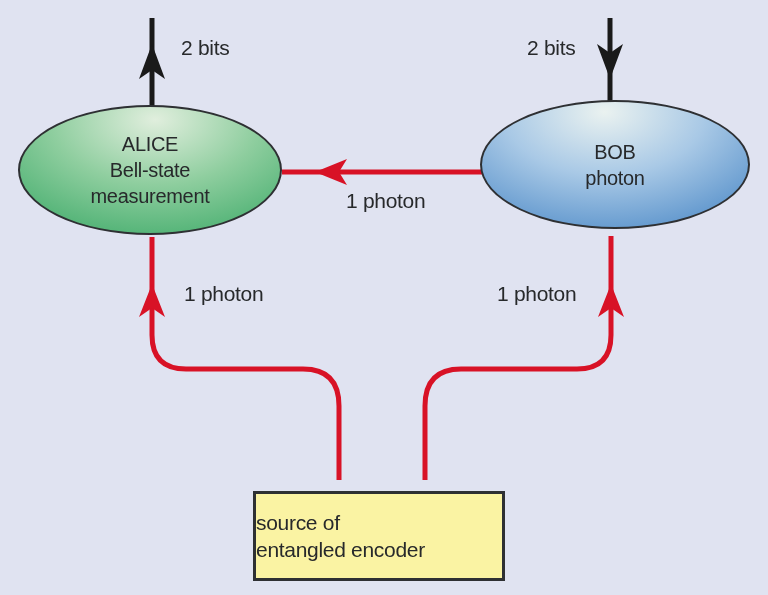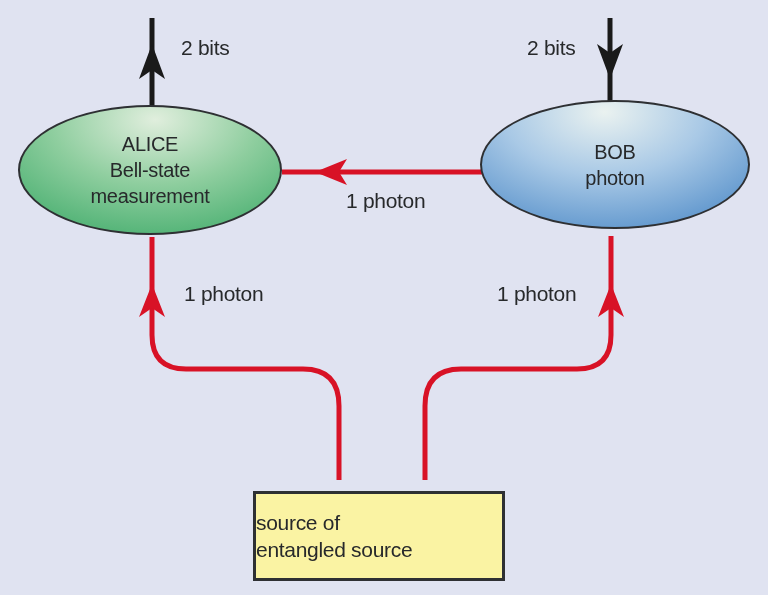--- a/index.html
+++ b/index.html
@@ -124,21 +124,21 @@
     <div>measurement</div>
   </div>
 
   <div class="node bob">
     <div>BOB</div>
     <div>photon</div>
   </div>
 
   <div class="srcbox">
     <div>source of</div>
-    <div>entangled source</div>
+    <div>entangled encoder</div>
   </div>
 
   <div class="lbl bits-alice">2 bits</div>
   <div class="lbl bits-bob">2 bits</div>
   <div class="lbl photon-mid">1 photon</div>
   <div class="lbl photon-left">1 photon</div>
   <div class="lbl photon-right">1 photon</div>
 
 </div>
 

